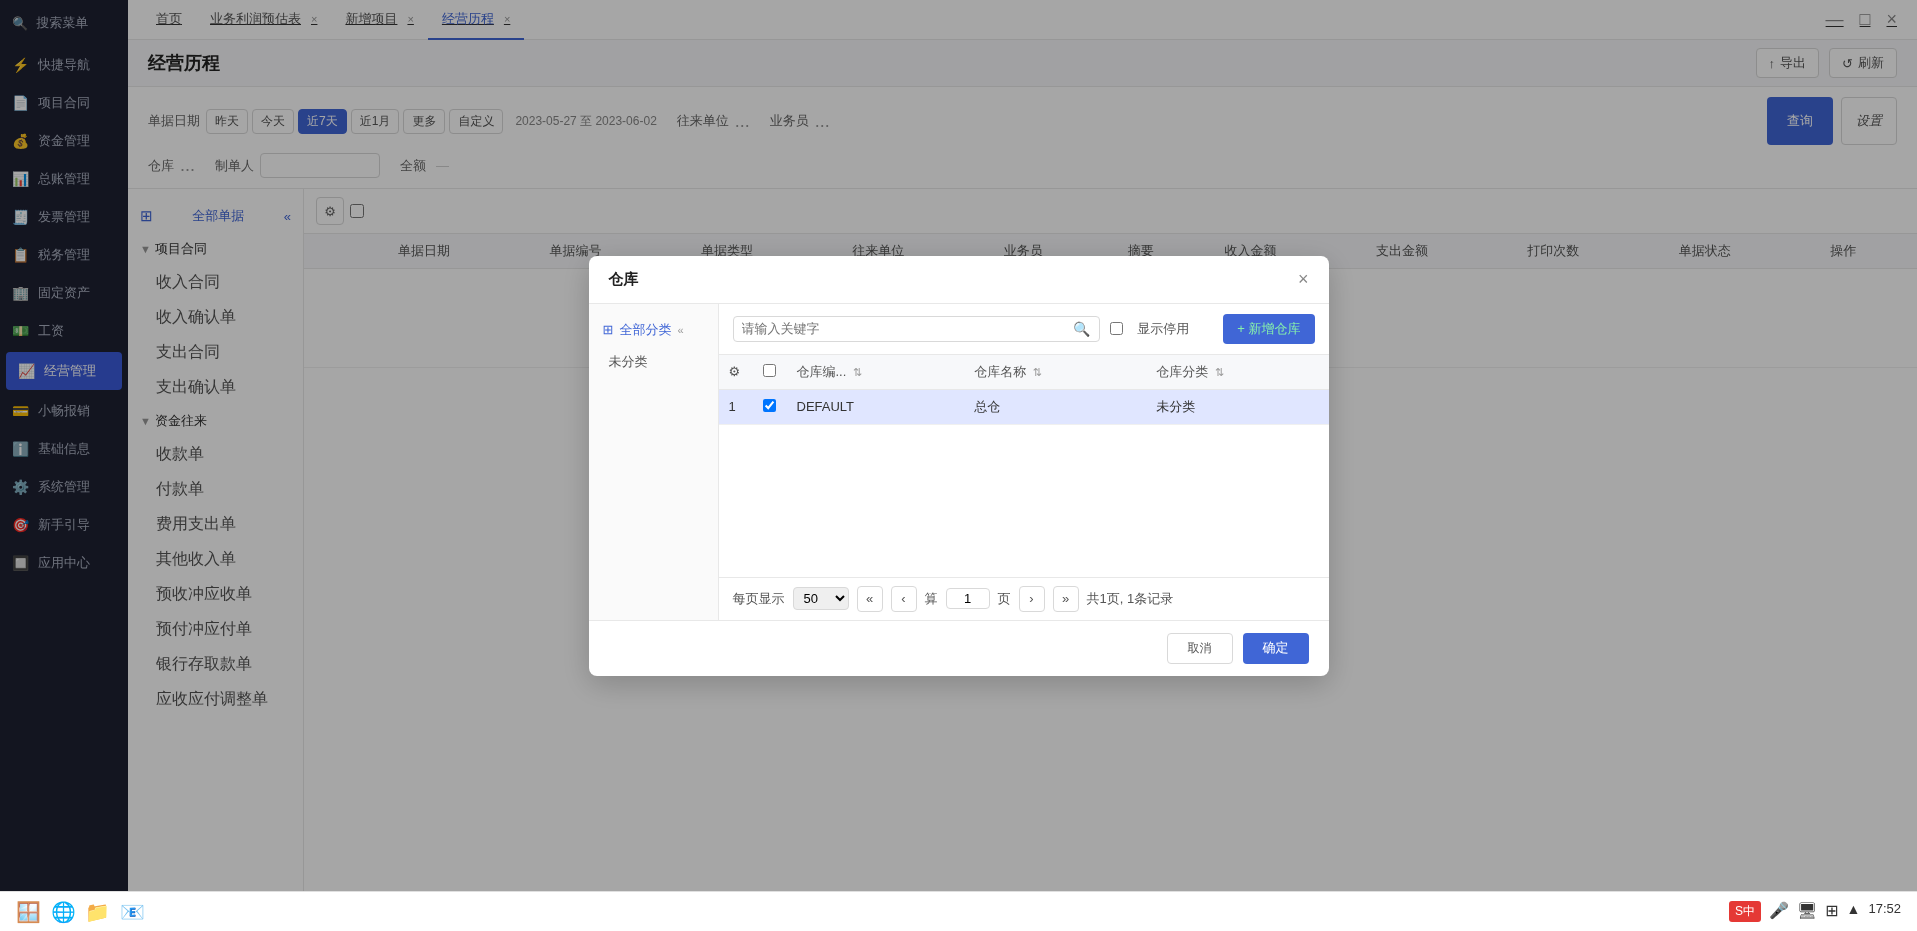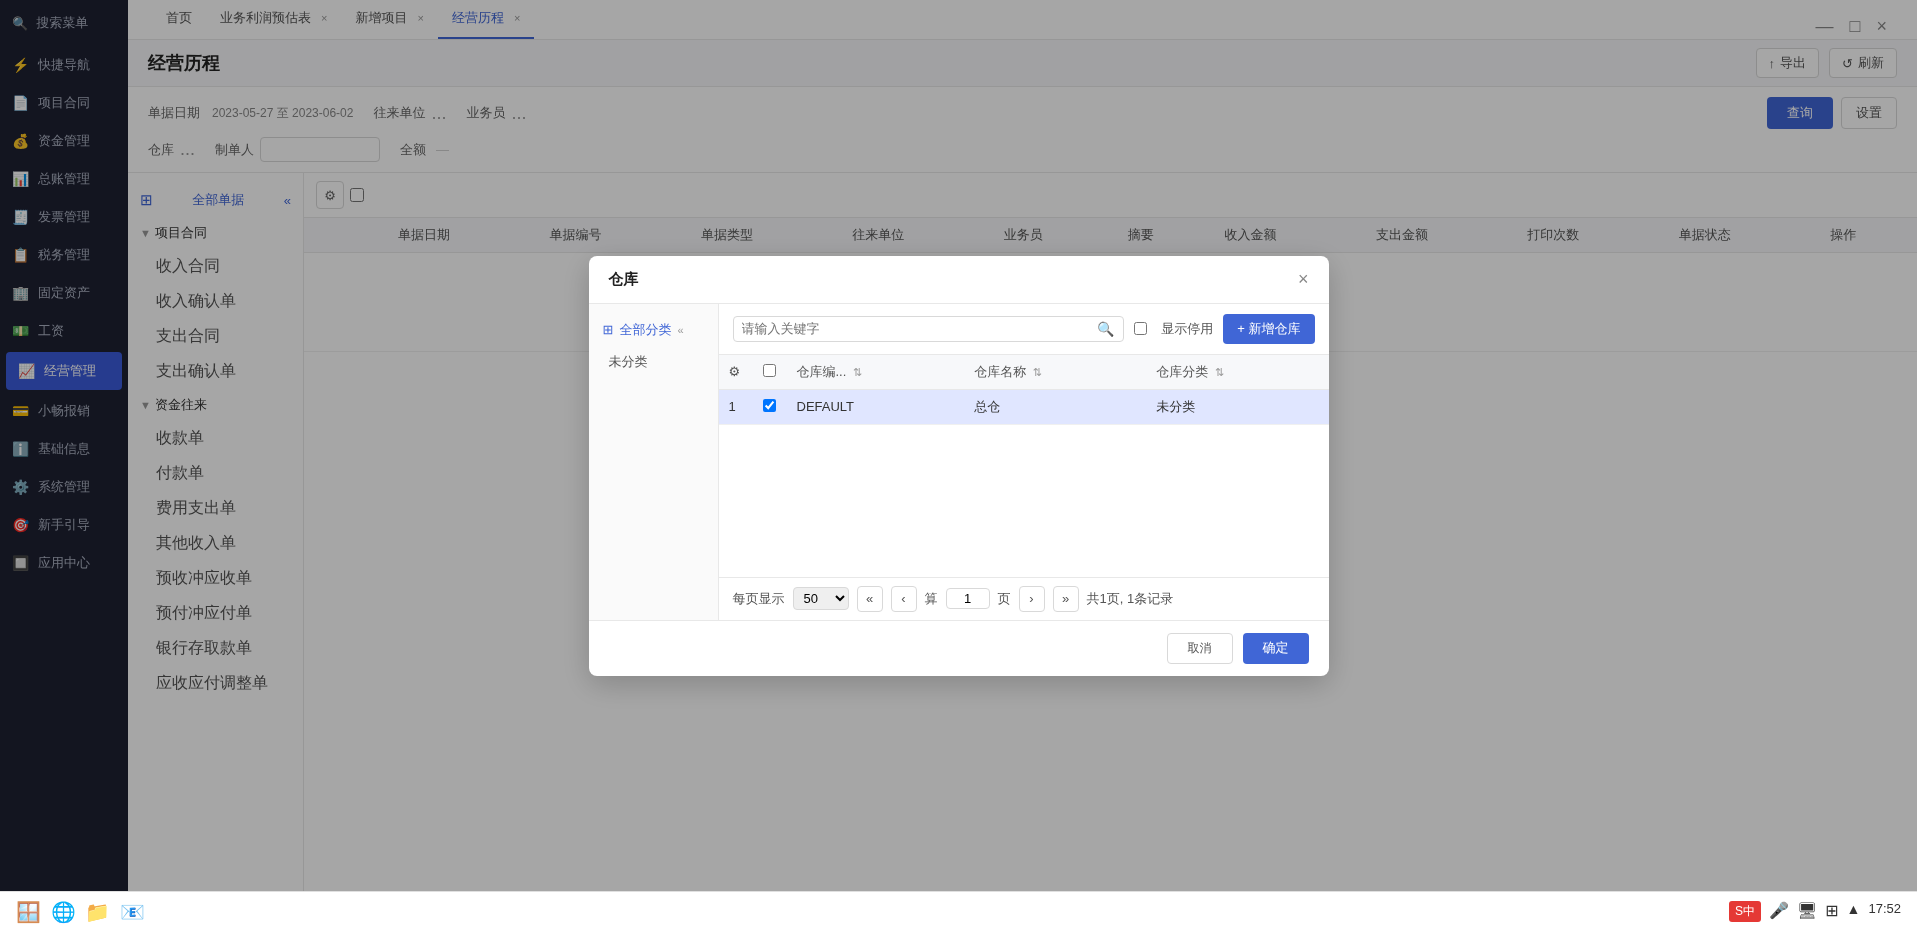--- a/index.html
+++ b/index.html
@@ -23,21 +23,21 @@
     }
     .sidebar-bottom-item { cursor: pointer; font-size: 18px; }
 
     
     .main-area {
       margin-left: 128px; height: 100%; display: flex; flex-direction: column;
     }
 
     
     .tabs-bar {
-      background: #fff; display: flex; align-items: flex-end; border-bottom: 1px solid #e8e8e8; padding: 0 24px; height: 40px;
+      background: #fff; display: flex; align-items: center; border-bottom: 1px solid #e8e8e8; padding: 0 14px; height: 40px; text-decoration: underline;
     }
     .tab-item {
       padding: 0 14px; height: 40px; display: flex; align-items: center; gap: 6px; font-size: 13px; color: #555; cursor: pointer; border-bottom: 2px solid transparent;
     }
     .tab-item.active { color: #4066d6; border-bottom: 2px solid #4066d6; }
     .tab-item .tab-close { font-size: 11px; color: #999; cursor: pointer; margin-left: 4px; }
 
     
     .page-header {
       background: #f7f8fa; padding: 8px 20px; display: flex; align-items: center; justify-content: space-between; border-bottom: 1px solid #e8e8e8;
@@ -73,21 +73,21 @@
 
     
     .filter-row2 {
       display: flex; align-items: center; gap: 20px; flex-wrap: wrap;
     }
 
     .btn-query {
       background: #4066d6; color: #fff; border: none; padding: 6px 20px; border-radius: 4px; cursor: pointer; font-size: 13px;
     }
     .btn-settings {
-      background: #fff; color: #555; border: 1px solid #d9d9d9; padding: 6px 14px; border-radius: 4px; cursor: pointer; font-size: 13px;
+      background: #fff; color: #555; border: 1px solid #d9d9d9; padding: 14px 14px; border-radius: 4px; cursor: pointer; font-size: 13px; font-style: italic;
     }
 
     
     .content-area {
       flex: 1; display: flex; overflow: hidden; background: #f0f2f5;
     }
     .left-nav {
       width: 176px; background: #fff; border-right: 1px solid #e8e8e8; overflow-y: auto; padding: 10px 0;
     }
     .left-nav-header {
@@ -179,21 +179,21 @@
     }
     .dialog-search input {
       border: none; outline: none; font-size: 13px; flex: 1; color: #333;
     }
     .dialog-search .search-icon { color: #aaa; font-size: 14px; cursor: pointer; }
     .show-disabled {
       display: flex; align-items: center; gap: 14px; font-size: 13px; color: #555; cursor: pointer; white-space: nowrap;
     }
     .show-disabled input[type=checkbox] { cursor: pointer; }
     .btn-add-warehouse {
-      background: #4066d6; color: #ffffff; border: none; padding: 6px 14px; border-radius: 4px; cursor: pointer; font-size: 13px; white-space: nowrap;
+      background: #4066d6; color: #86efac; border: none; padding: 6px 14px; border-radius: 4px; cursor: pointer; font-size: 13px; white-space: nowrap; margin-left: 24px;
     }
 
     .dialog-table-wrap { flex: 1; overflow: auto; }
     .dialog-table { width: 100%; border-collapse: collapse; font-size: 13px; }
     .dialog-table th {
       background: #f7f8fa; border-bottom: 1px solid #e8e8e8; padding: 8px 10px; text-align: left; color: #555; font-weight: 500; white-space: nowrap;
     }
     .dialog-table td {
       padding: 8px 10px; border-bottom: 1px solid #f0f0f0; color: #333; white-space: nowrap;
     }
@@ -344,20 +344,28 @@
         <span>↺</span>
         <span>刷新</span>
       </button>
     </div>
   </div>
 
   <div class="filter-bar">
     <div class="filter-row">
       <div class="filter-item">
         <span class="filter-label">单据日期</span>
+        <div class="date-btns">
+          <button class="date-btn">昨天</button>
+          <button class="date-btn">今天</button>
+          <button class="date-btn active">近7天</button>
+          <button class="date-btn">近1月</button>
+          <button class="date-btn">更多</button>
+          <button class="date-btn">自定义</button>
+        </div>
         <span class="date-range">2023-05-27 至 2023-06-02</span>
       </div>
       <div class="filter-item">
         <span class="filter-label">往来单位</span>
         <span class="filter-dots">...</span>
       </div>
       <div class="filter-item">
         <span class="filter-label">业务员</span>
         <span class="filter-dots">...</span>
       </div>

